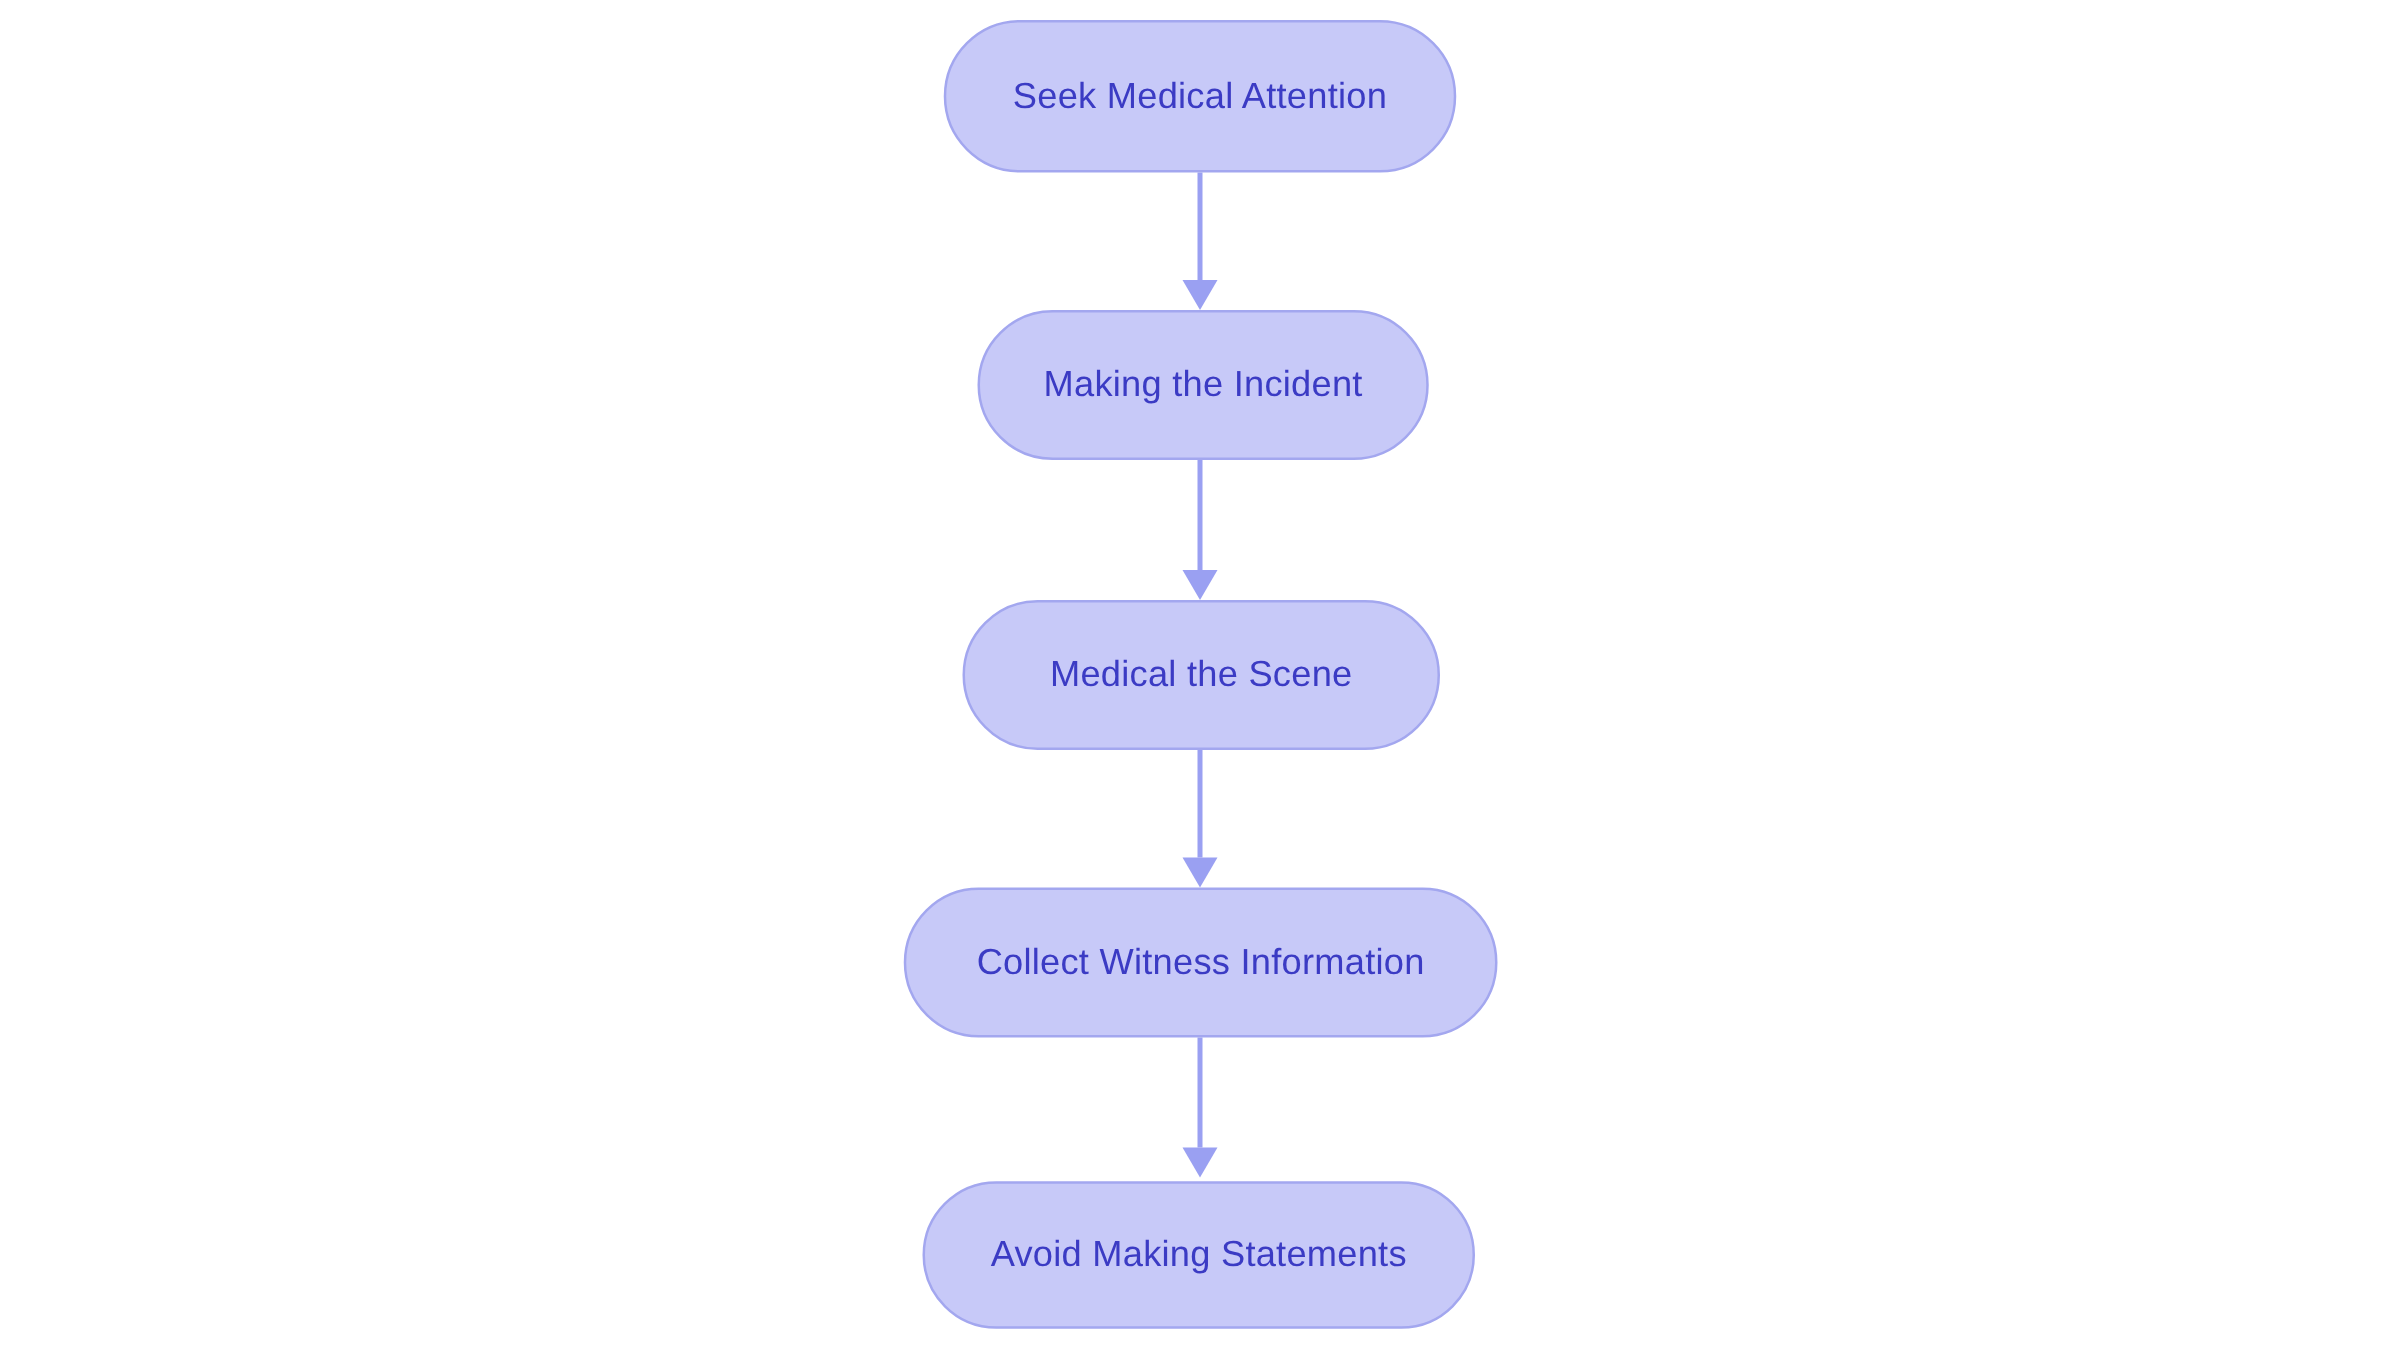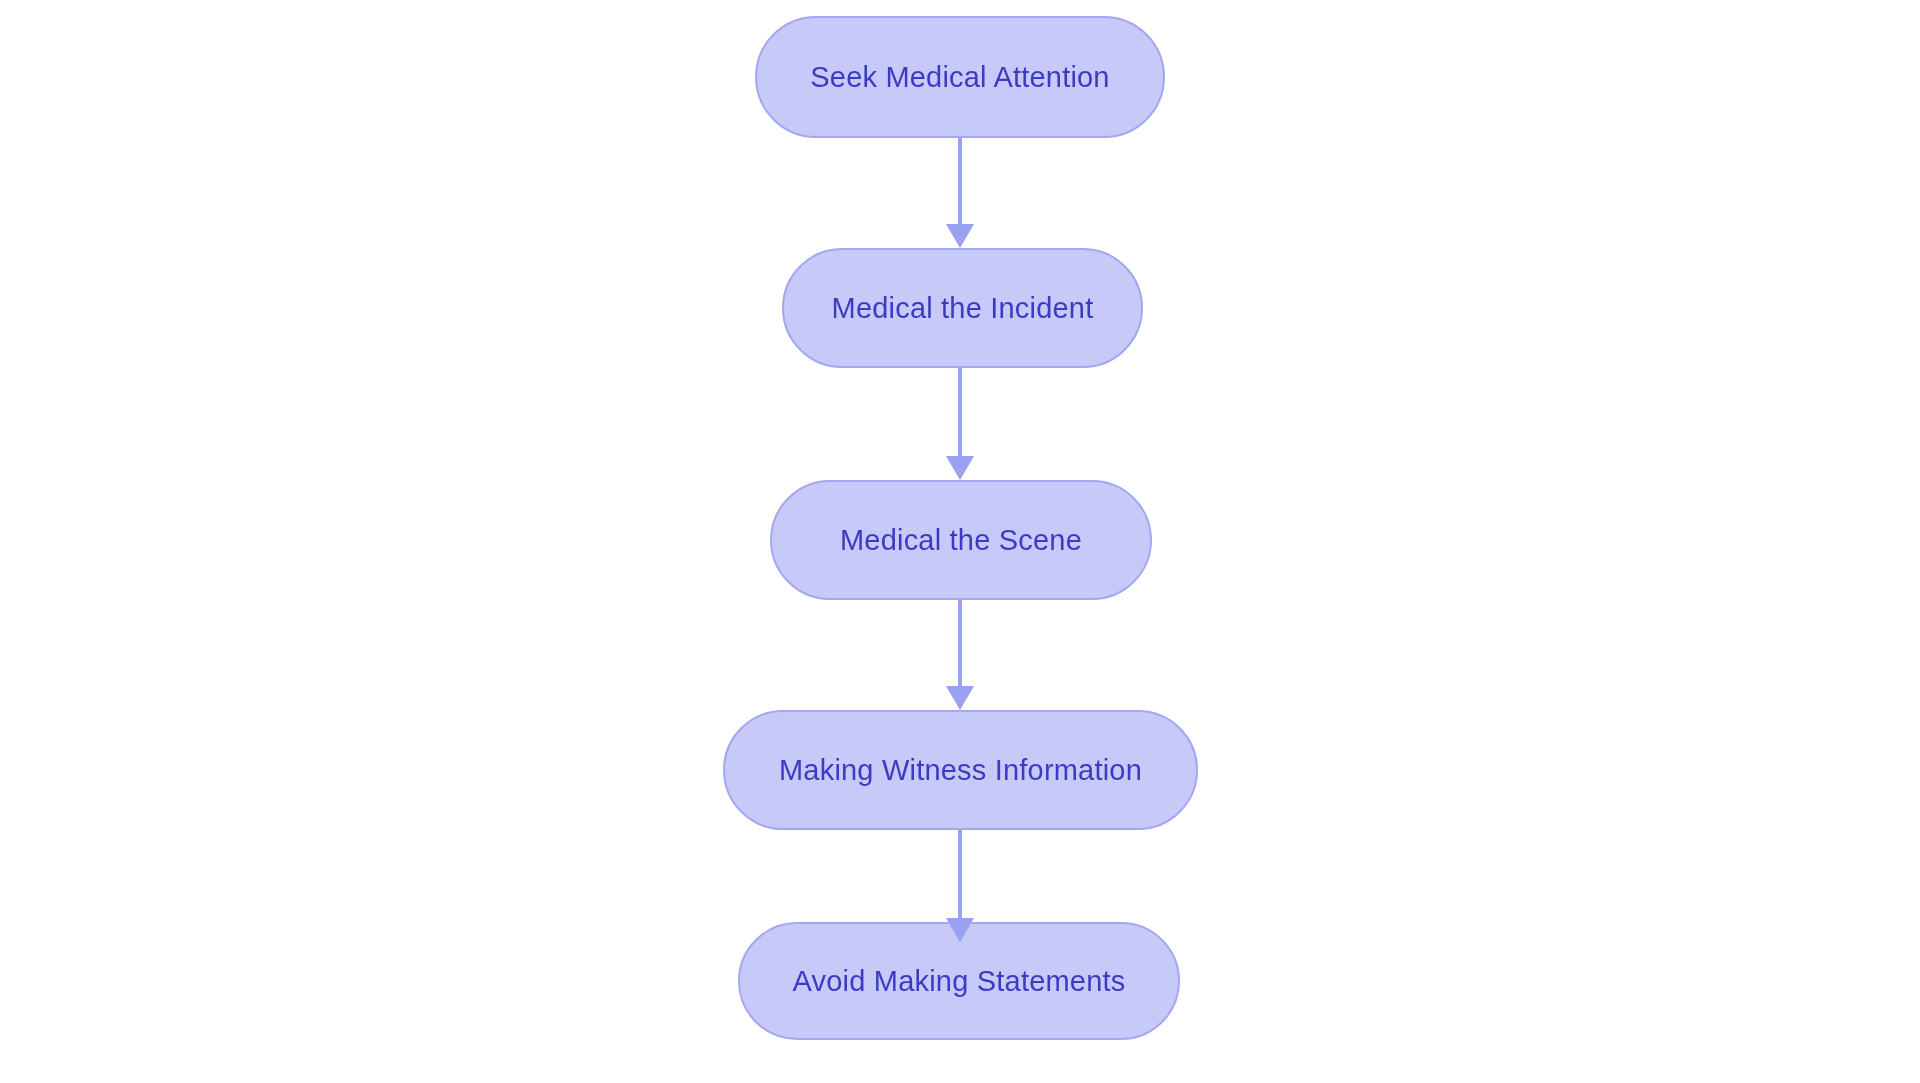--- a/index.html
+++ b/index.html
@@ -60,32 +60,32 @@
 </head>
 <body>
 
 <div class="canvas">
 
   <div class="node" style="left:755px; top:16px;  width:410px; height:122px;">
     <span>Seek Medical Attention</span>
   </div>
 
   <div class="node" style="left:782px; top:248px; width:361px; height:120px;">
-    <span>Medical the Incident</span>
+    <span>Making the Incident</span>
   </div>
 
   <div class="node" style="left:770px; top:480px; width:382px; height:120px;">
     <span>Medical the Scene</span>
   </div>
 
   <div class="node" style="left:723px; top:710px; width:475px; height:120px;">
-    <span>Making Witness Information</span>
+    <span>Collect Witness Information</span>
   </div>
 
-  <div class="node" style="left:738px; top:922px; width:442px; height:118px;">
+  <div class="node" style="left:738px; top:945px; width:442px; height:118px;">
     <span>Avoid Making Statements</span>
   </div>
 
   <div class="arrow" style="left:946px; top:138px; height:110px;">
     <div class="line"></div>
     <div class="head"></div>
   </div>
 
   <div class="arrow" style="left:946px; top:368px; height:112px;">
     <div class="line"></div>

